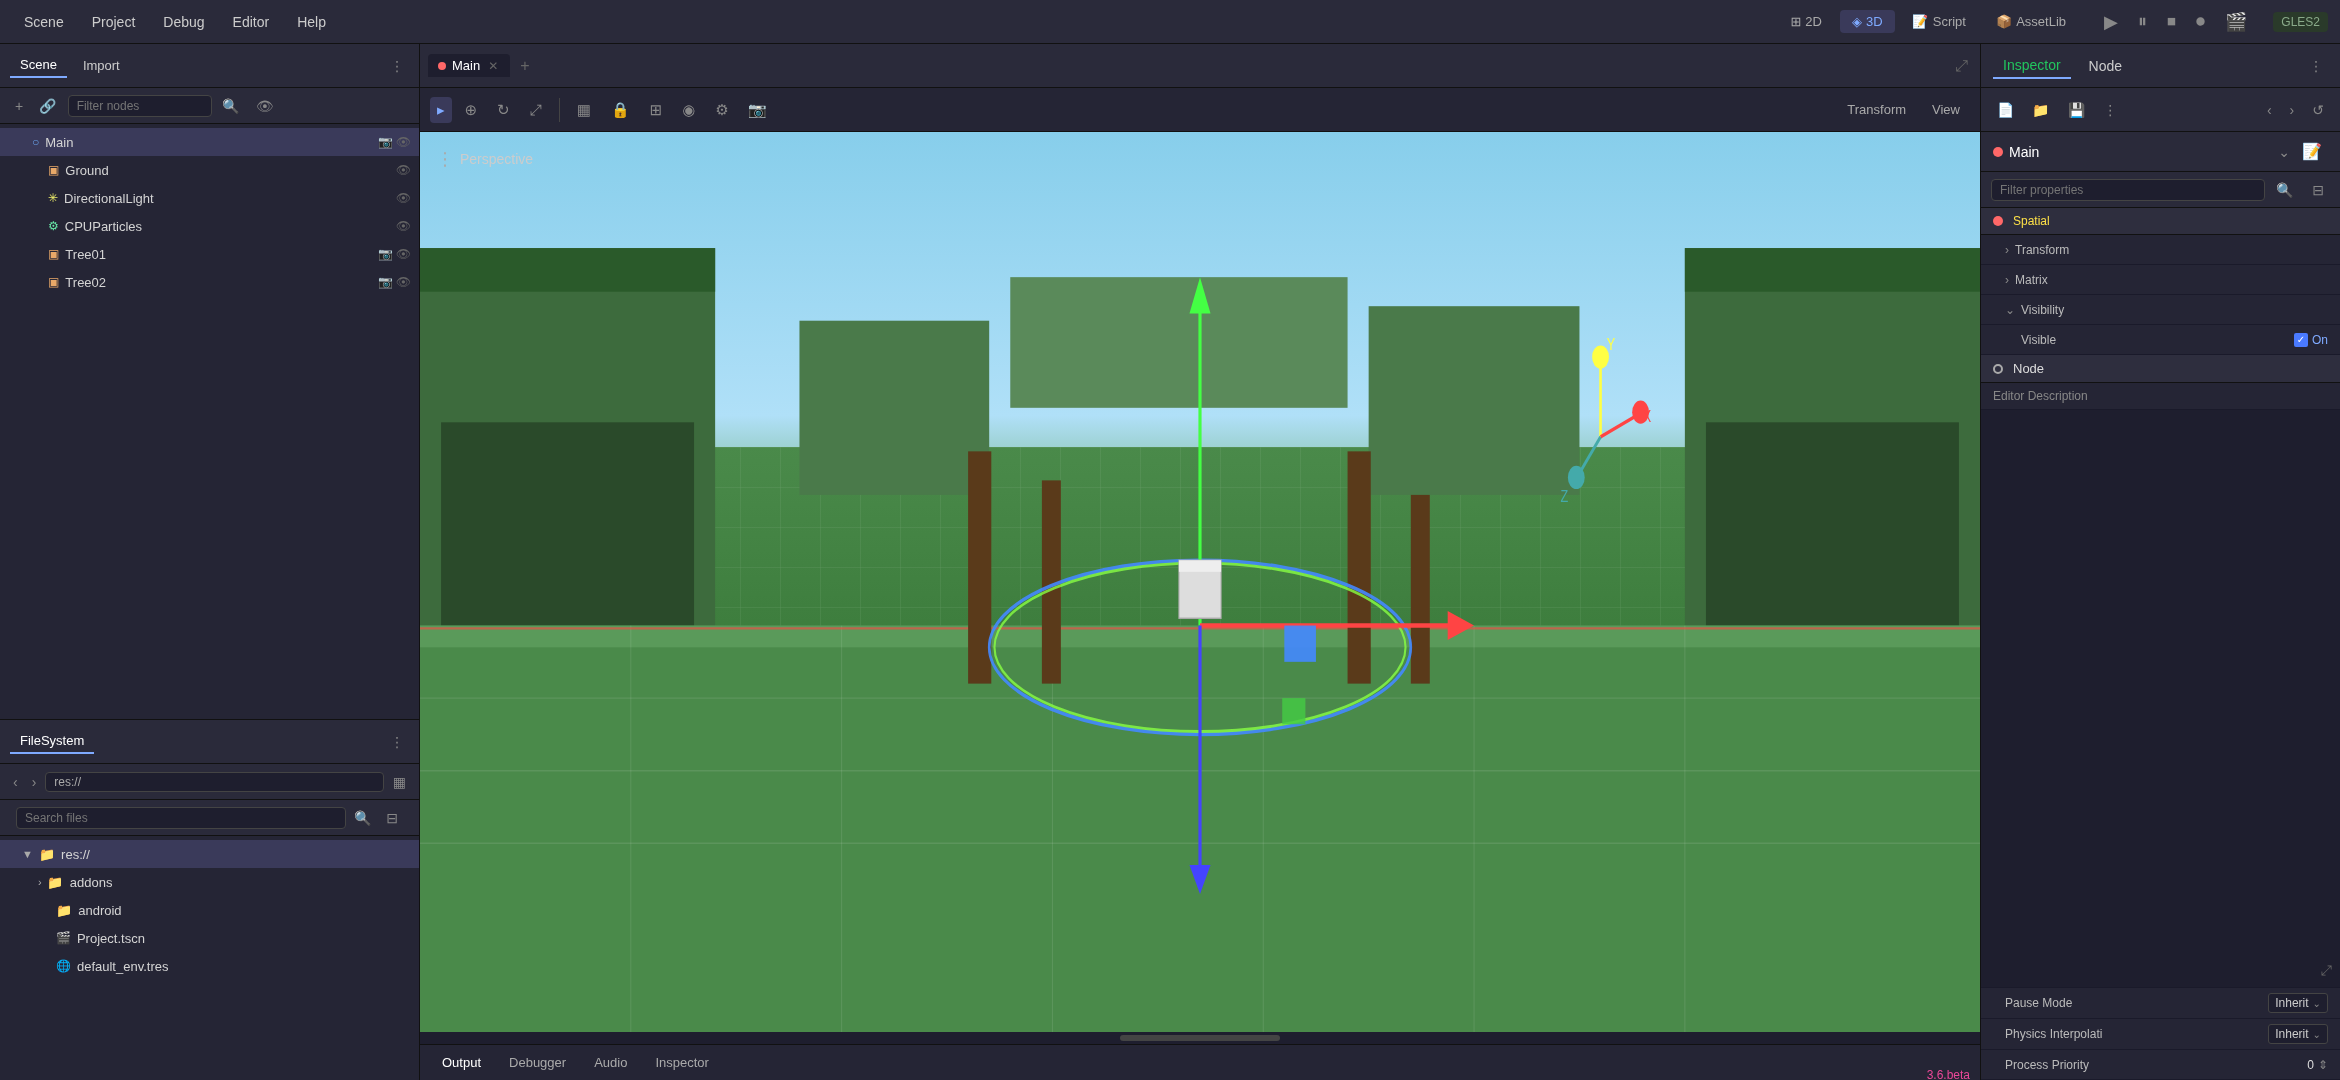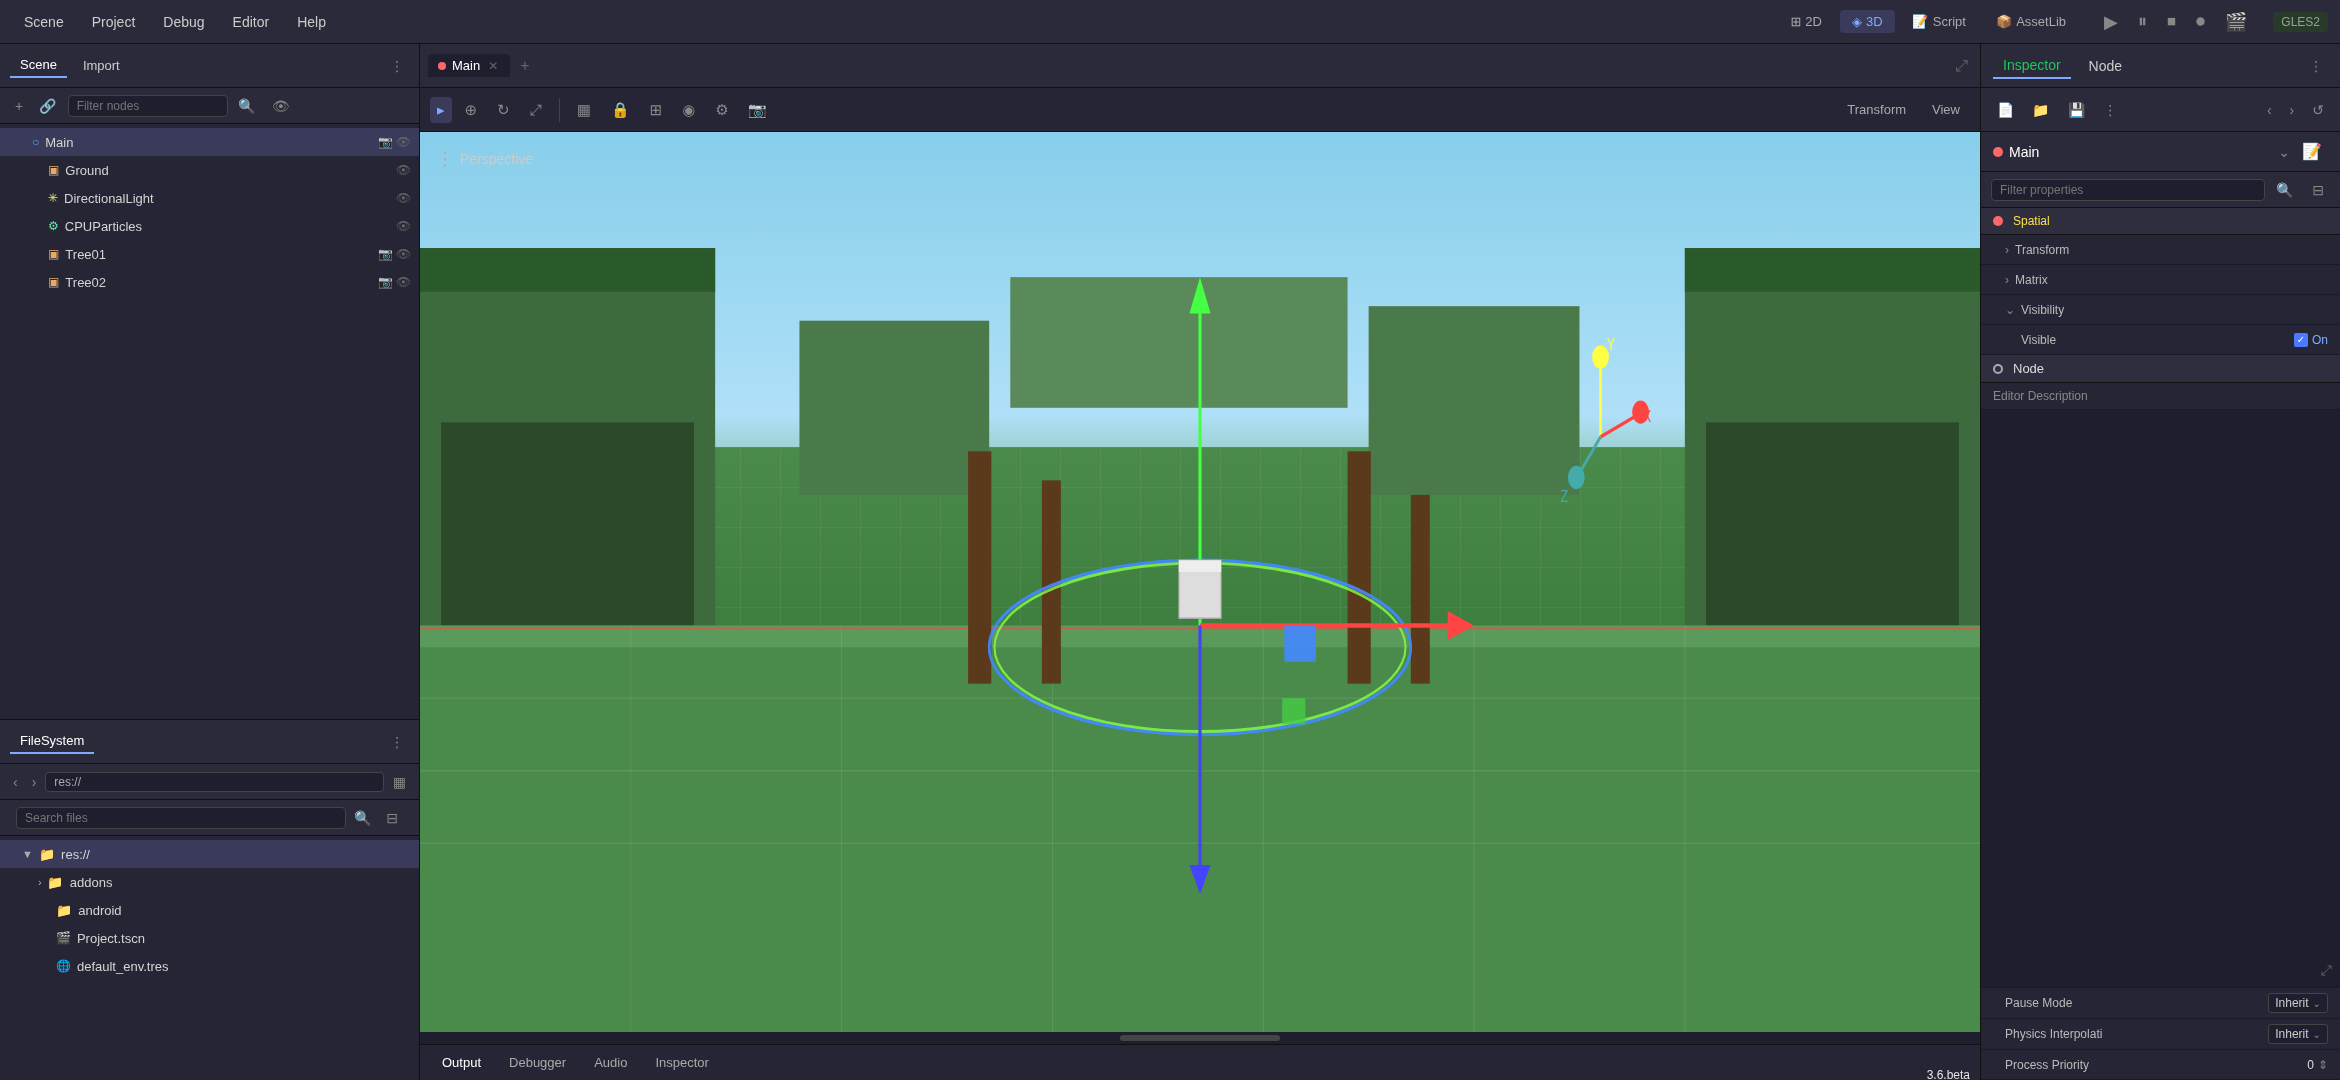--- a/index.html
+++ b/index.html
@@ -135,21 +135,21 @@
       gap: 6px;
       border-bottom: 1px solid #111;
     }
     .filter-input {
       background: #1e1e2e;
       border: 1px solid #444;
       border-radius: 4px;
       color: #ccc;
       padding: 3px 8px;
       font-size: 12px;
-      width: 160px;
+      width: 144px;
       outline: none;
     }
 
     .scene-tree {
       flex: 1;
       overflow-y: auto;
       padding: 4px 0;
     }
     .tree-item {
       display: flex;
@@ -395,21 +395,21 @@
     .bottom-tab {
       padding: 4px 12px;
       color: #aaa;
       cursor: pointer;
       font-size: 13px;
       border-radius: 4px;
     }
     .bottom-tab.active { color: #fff; }
     .version-badge {
       margin-left: auto;
-      color: #e5e5e5;
+      color: #ec4899;
       font-size: 12px;
       margin-top: 24px;
     }
 
     
     .right-panel {
       width: 360px;
       display: flex;
       flex-direction: column;
       background: #252535;

